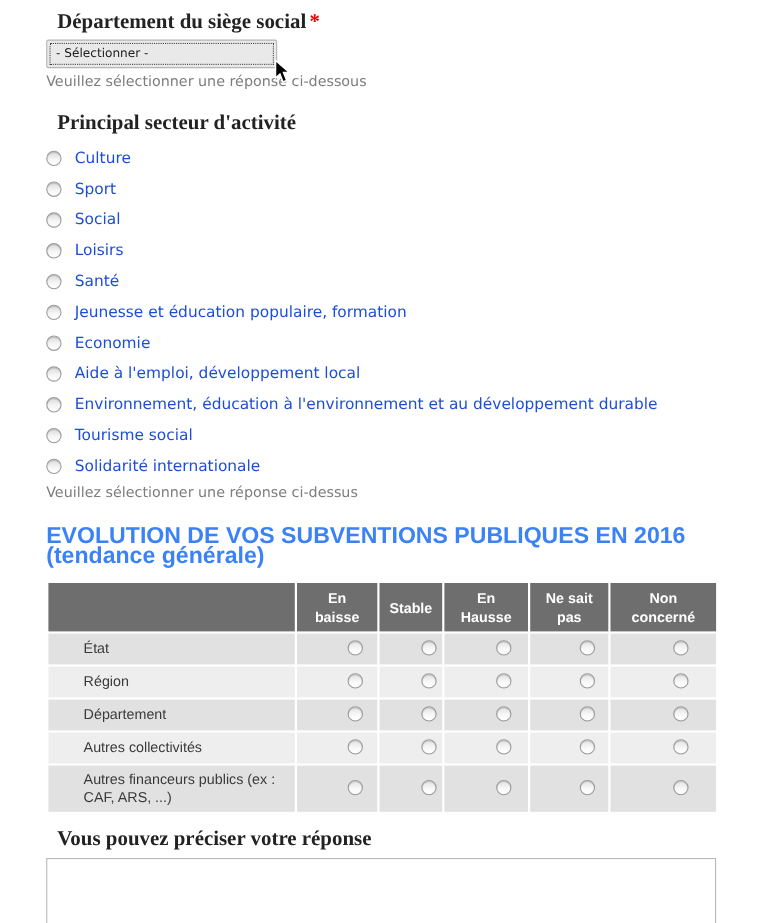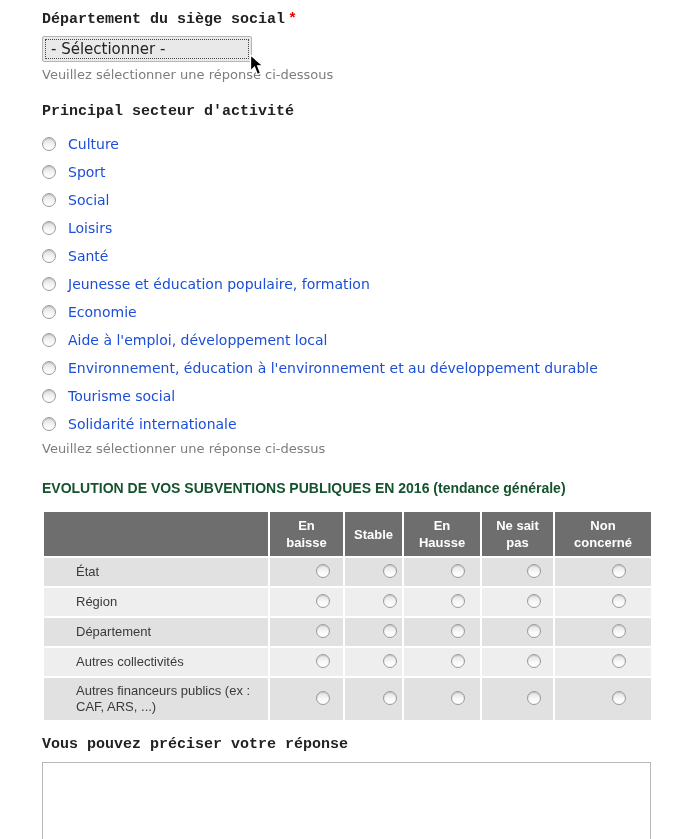--- a/index.html
+++ b/index.html
@@ -10,41 +10,42 @@
     height: 839px;
     overflow: hidden;
     background: #ffffff;
     font-family: "DejaVu Sans", sans-serif;
     color: #333333;
     padding-left: 42px;
   }
 
   
   .section-label {
-    font-family: Liberation Mono, monospace;
+    font-family: Liberation Serif, serif;
     font-weight: bold;
-    font-size: 15px;
+    font-size: 19px;
     line-height: 18px;
     color: #222222;
+    margin-left: 10px;
   }
   .required-star { color: #ee0000; font-weight: bold; margin-left: 3px; }
 
   .label-dept { margin-top: 11px; }
 
   
   .select-box {
     margin-top: 7px;
     width: 210px;
     height: 26px;
     background: #e9e9e9;
     border: 1px solid #b4b4b4;
     border-radius: 2px;
     outline: 1px dotted #444444;
     outline-offset: -4px;
-    font-size: 15px;
+    font-size: 11px;
     line-height: 24px;
     color: #222222;
     padding-left: 8px;
     cursor: default;
     user-select: none;
   }
 
   .helper-text {
     margin-top: 5px;
     font-size: 13px;
@@ -77,23 +78,23 @@
   }
   .radio-item .radio { margin-right: 12px; }
 
   .helper-after-list { margin-top: 3px; }
 
   
   .table-title {
     margin-top: 22px;
     font-family: "Liberation Sans", sans-serif;
     font-weight: bold;
-    font-size: 14px;
+    font-size: 21px;
     line-height: 18px;
-    color: #14532d;
+    color: #3b82f6;
   }
   table.matrix {
     margin-top: 13px;
     border-collapse: separate;
     border-spacing: 2px;
     font-family: "Liberation Sans", sans-serif;
     font-size: 13px;
     table-layout: fixed;
   }
   table.matrix col.c-label { width: 224px; }

